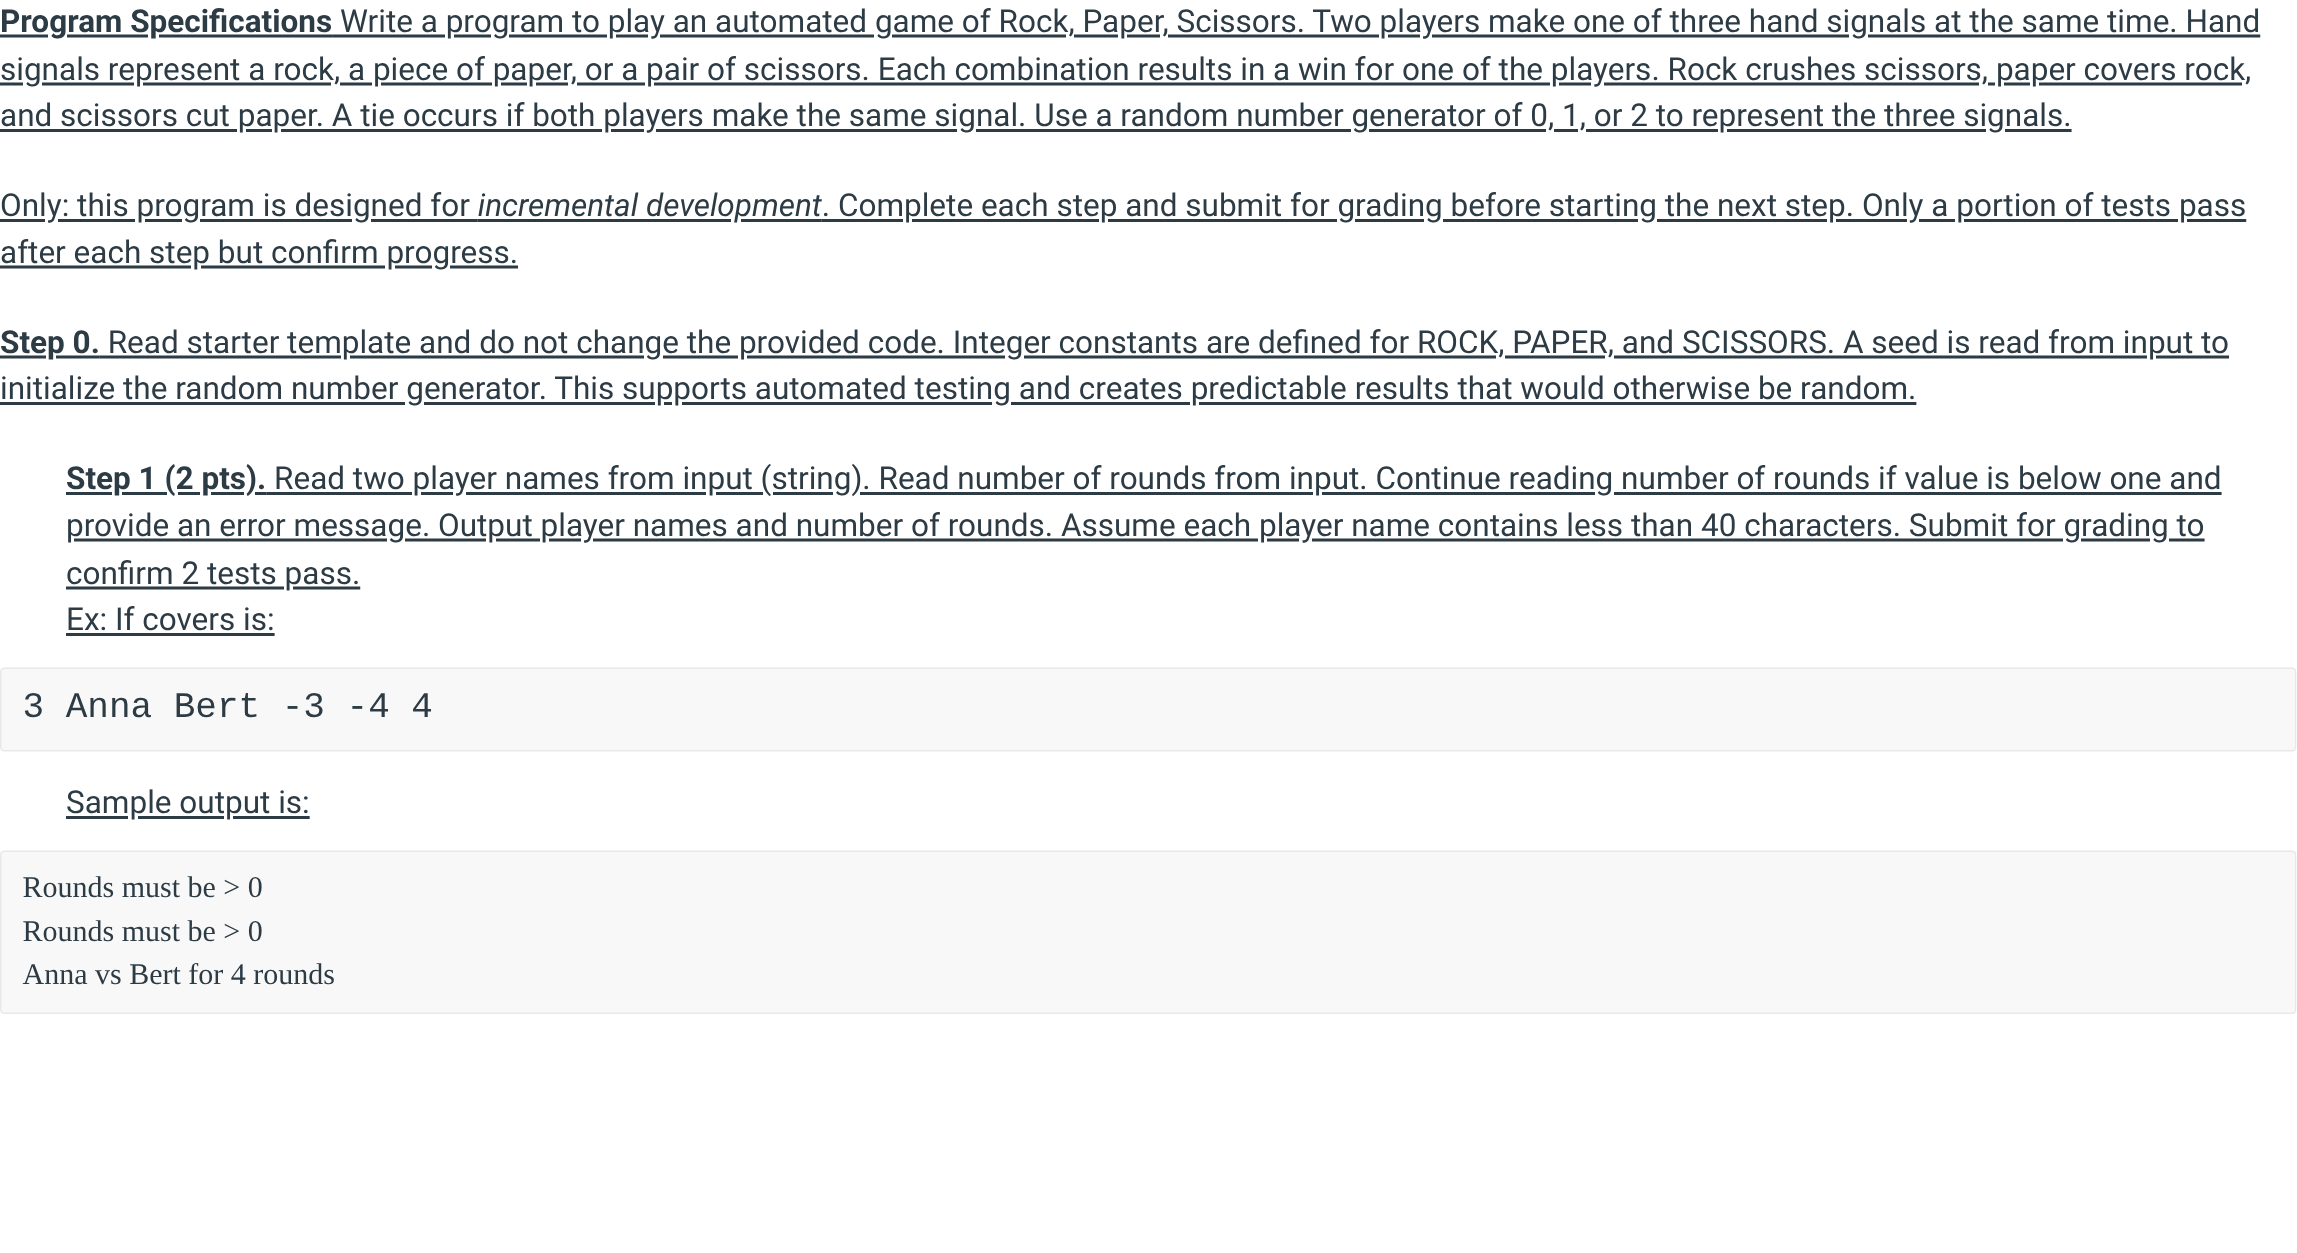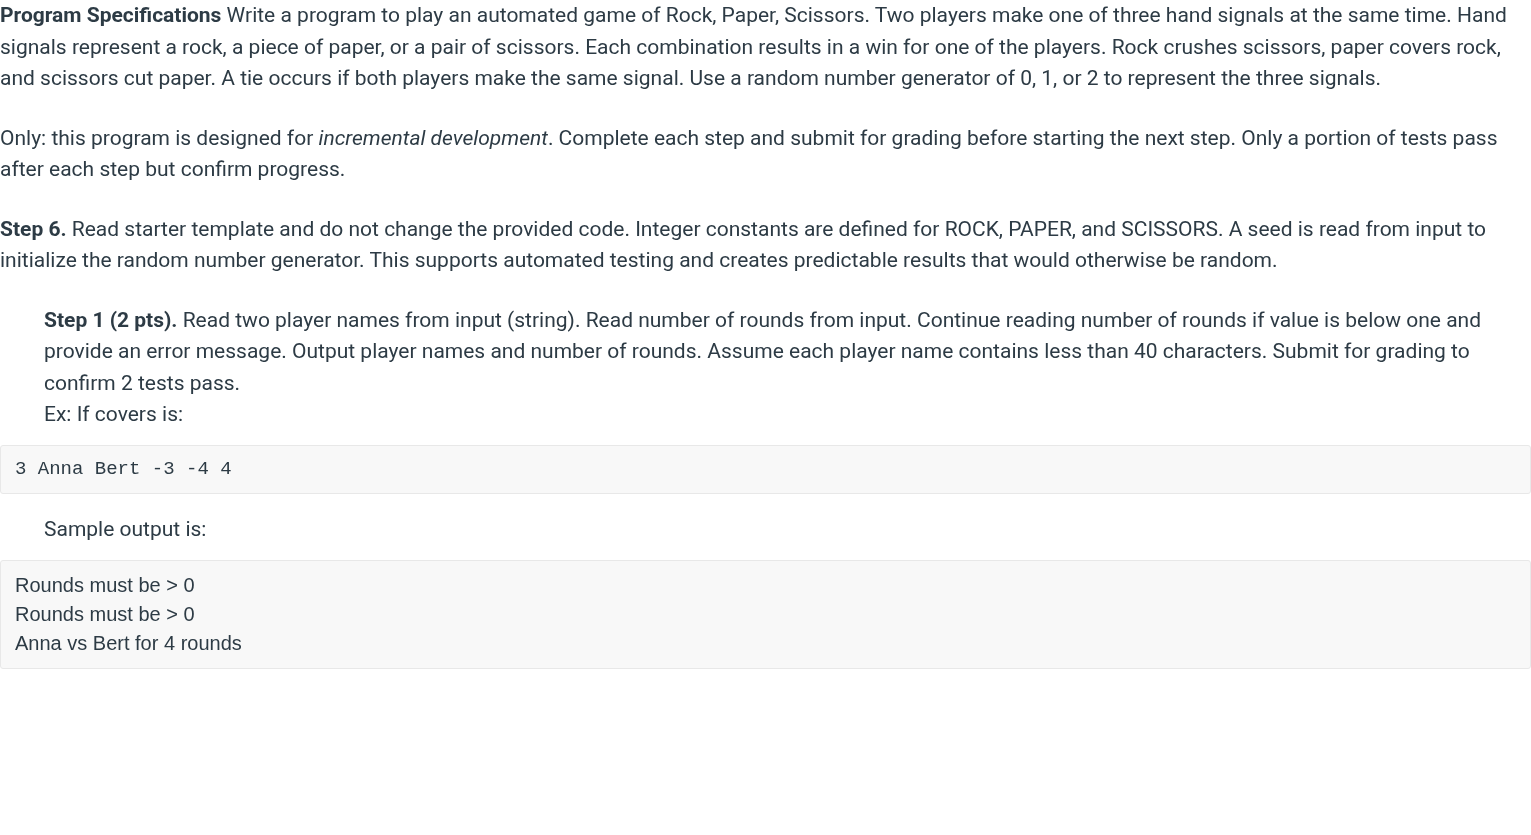--- a/index.html
+++ b/index.html
@@ -13,20 +13,21 @@
       line-height: 1.5;
       color: #2d3b45;
       padding: 0;
       width: 1531px;
     }
     .content {
       padding: 0;
     }
     p {
       margin-bottom: 0;
+      text-decoration: underline;
     }
     .para {
       margin-bottom: 28px;
     }
     .para-tight {
       margin-bottom: 0;
       padding-left: 44px;
     }
     strong {
       font-weight: 700;
@@ -34,33 +35,33 @@
     }
     em {
       font-style: italic;
     }
     .code-block {
       background-color: #f8f8f8;
       border: 1px solid #e8e8e8;
       border-radius: 3px;
       padding: 10px 14px;
       font-family: "Courier New", Courier, monospace;
-      font-size: 19px;
+      font-size: 24px;
       color: #2d3b45;
       margin-top: 14px;
       margin-bottom: 20px;
       white-space: pre;
       line-height: 1.45;
     }
     .code-block-last {
       background-color: #f8f8f8;
       border: 1px solid #e8e8e8;
       border-radius: 3px;
       padding: 10px 14px;
-      font-family: Liberation Sans, sans-serif;
+      font-family: Liberation Serif, serif;
       font-size: 20px;
       color: #2d3b45;
       margin-top: 14px;
       margin-bottom: 0;
       white-space: pre;
       line-height: 1.45;
     }
     .label-line {
       margin-bottom: 0;
     }
@@ -72,21 +73,21 @@
 
   <p class="para">
     <strong>Program Specifications</strong><span> Write a program to play an automated game of Rock, Paper, Scissors. Two players make one of three hand signals at the same time. Hand signals represent a rock, a piece of paper, or a pair of scissors. Each combination results in a win for one of the players. Rock crushes scissors, paper covers rock, and scissors cut paper. A tie occurs if both players make the same signal. Use a random number generator of 0, 1, or 2 to represent the three signals.</span>
   </p>
 
   <p class="para">
     <span>Only: this program is designed for </span><em>incremental development</em><span>. Complete each step and submit for grading before starting the next step. Only a portion of tests pass after each step but confirm progress.</span>
   </p>
 
   <p class="para">
-    <strong>Step 6.</strong><span> Read starter template and do not change the provided code. Integer constants are defined for ROCK, PAPER, and SCISSORS. A seed is read from input to initialize the random number generator. This supports automated testing and creates predictable results that would otherwise be random.</span>
+    <strong>Step 0.</strong><span> Read starter template and do not change the provided code. Integer constants are defined for ROCK, PAPER, and SCISSORS. A seed is read from input to initialize the random number generator. This supports automated testing and creates predictable results that would otherwise be random.</span>
   </p>
 
   <p class="para-tight">
     <strong>Step 1 (2 pts).</strong><span> Read two player names from input (string). Read number of rounds from input. Continue reading number of rounds if value is below one and provide an error message. Output player names and number of rounds. Assume each player name contains less than 40 characters. Submit for grading to confirm 2 tests pass.</span>
     <br>
     <span class="label-line">Ex: If covers is:</span>
   </p>
 
   <div class="code-block">3 Anna Bert -3 -4 4</div>
 

